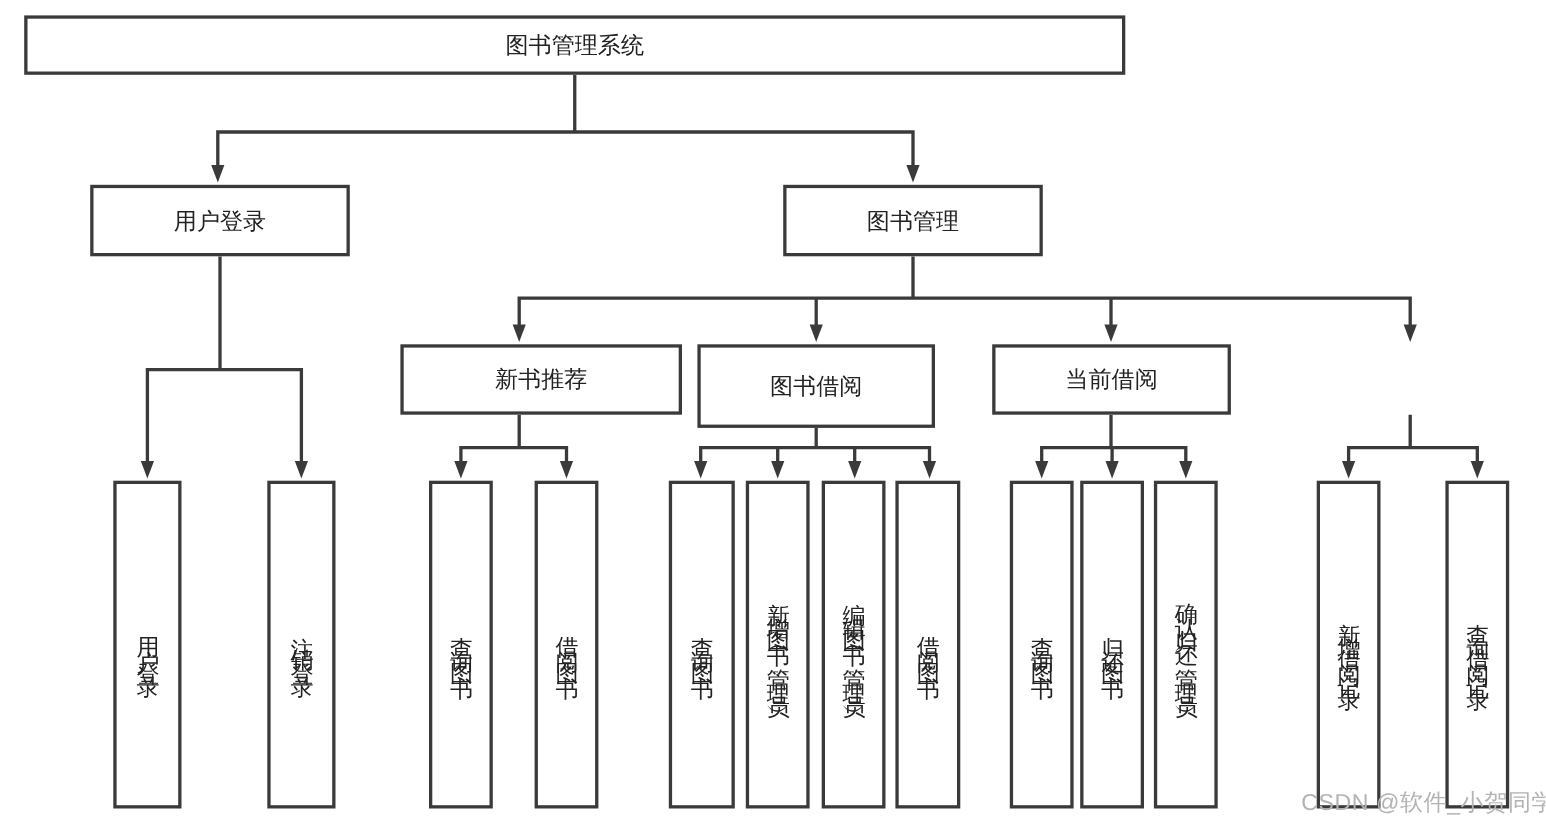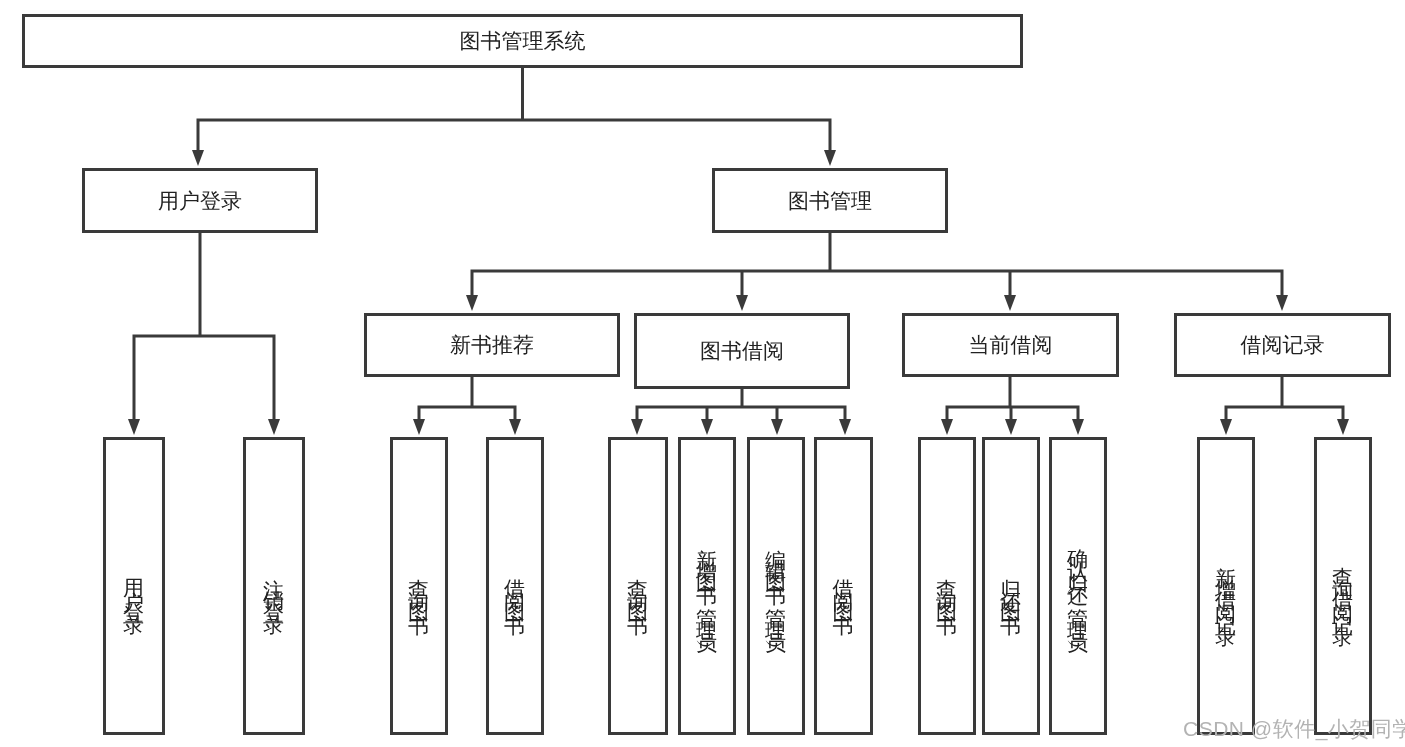--- a/index.html
+++ b/index.html
@@ -135,23 +135,20 @@
 
   <div class="node" style="left:364px;top:313px;width:256px;height:64px">
     <span>新书推荐</span>
   </div>
   <div class="node" style="left:634px;top:313px;width:216px;height:76px">
     <span>图书借阅</span>
   </div>
   <div class="node" style="left:902px;top:313px;width:217px;height:64px">
     <span>当前借阅</span>
   </div>
-  <div class="node" style="left:1174px;top:313px;width:217px;height:64px">
-    <span>借阅记录</span>
-  </div>
 
   <div class="node v" style="left:103px;top:437px;width:62px;height:298px">
     <span>用户登录</span>
   </div>
   <div class="node v" style="left:243px;top:437px;width:62px;height:298px">
     <span>注销登录</span>
   </div>
 
   <div class="node v" style="left:390px;top:437px;width:58px;height:298px">
     <span>查询图书</span>

